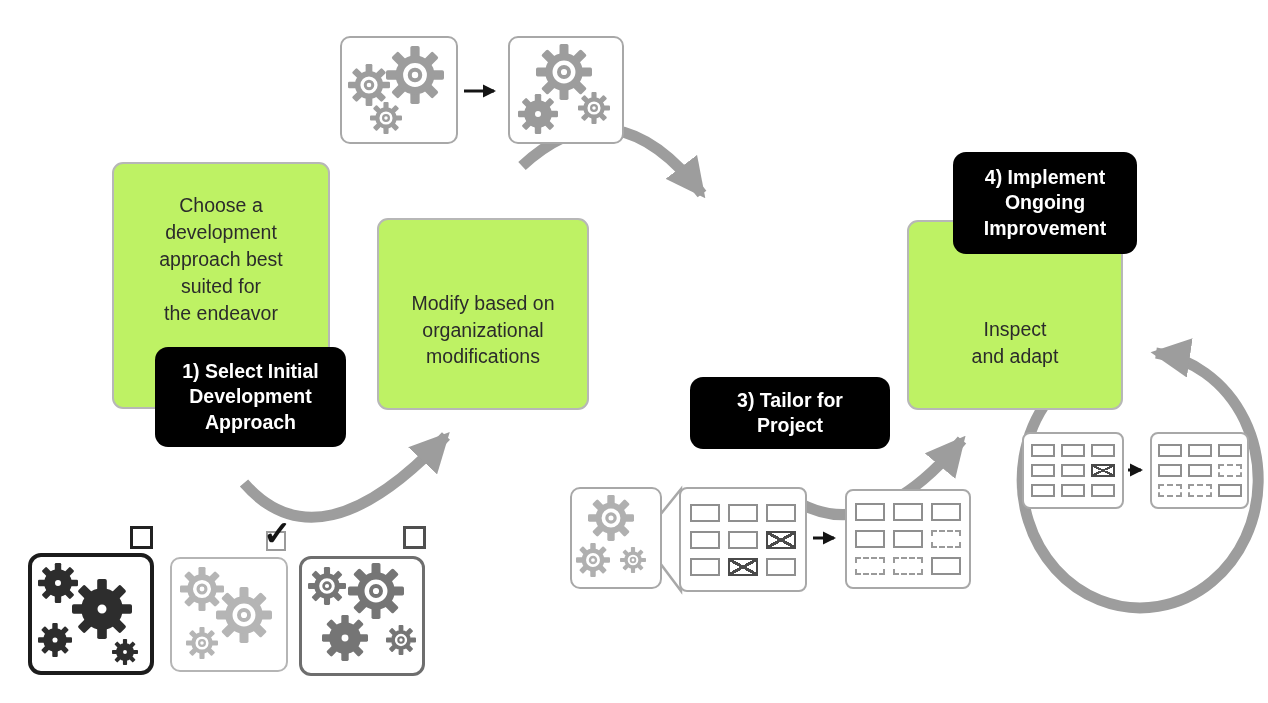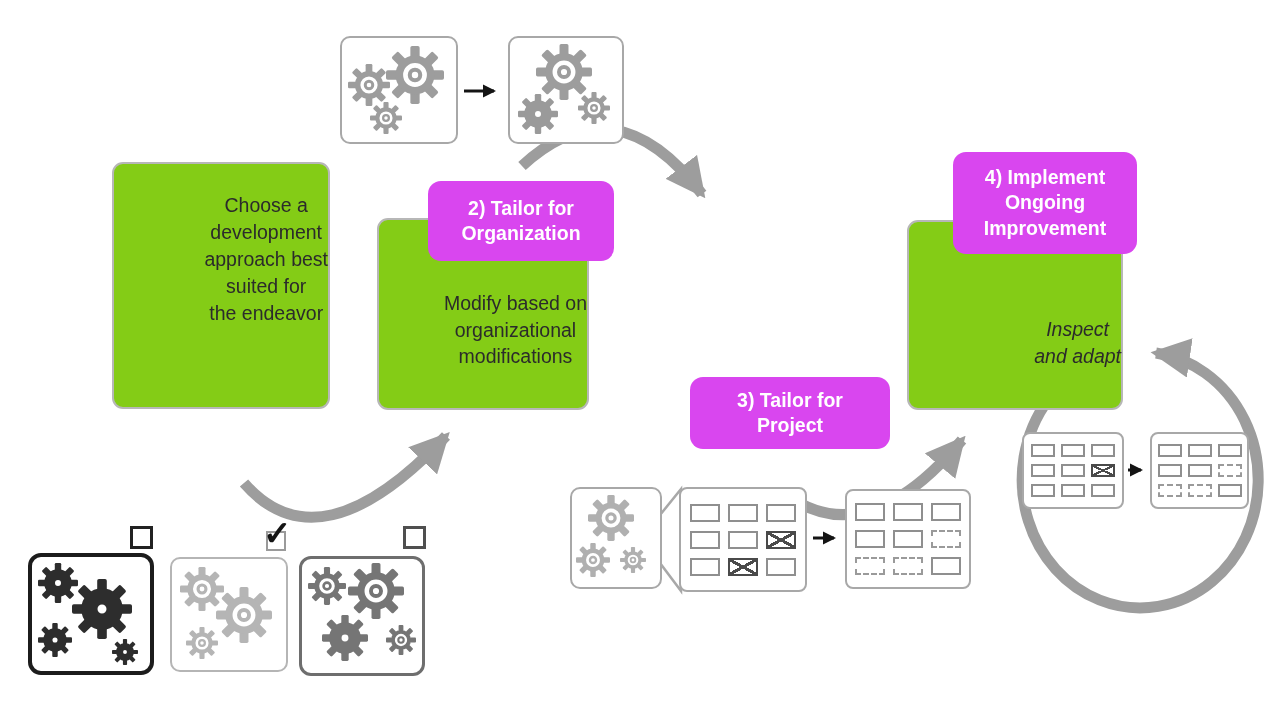--- a/index.html
+++ b/index.html
@@ -14,32 +14,32 @@
     overflow:hidden;
   }
   
   .arrows { position:absolute; left:0; top:0; z-index:1; pointer-events:none; }
   .card, .badge { z-index:2; }
   .iconbox, .checkbox, .mark-float { z-index:3; }
 
   
   .card {
     position:absolute;
-    background:#84cc16;
+    background:#bef264;
     border:2.5px solid #b7b7b7;
     border-radius:11px;
-    display:flex; align-items:center; justify-content:flex-end;
+    display:flex; align-items:center; justify-content:center;
     text-align:center;
     font-size:19.5px; line-height:1.38;
     color:#2b2b2b;
     white-space:pre-line;
   }
   .badge {
     position:absolute;
-    background:#d946ef;
+    background:#000000;
     border-radius:13px;
     display:flex; align-items:center; justify-content:center;
     text-align:center;
     color:#ffffff; font-weight:bold;
     font-size:19.5px; line-height:1.3;
     white-space:pre-line;
   }
 
   
   .iconbox {
@@ -147,28 +147,29 @@
 development
 approach best
 suited for
 the endeavor</span>
   </div>
   <div class="card" style="left:377px;top:218px;width:212px;height:192px;padding-top:32px;">
     <span>Modify based on
 organizational
 modifications</span>
   </div>
-  <div class="card" style="left:907px;top:220px;width:216px;height:190px;padding-top:56px;font-style:italic;">
+  <div class="card" style="left:907px;top:220px;width:216px;height:190px;padding-top:56px;">
     <span>Inspect
 and adapt</span>
   </div>
 
-  <div class="badge" style="left:428px;top:181px;width:186px;height:80px;">
-    <span>2) Tailor for
-Organization</span>
+  <div class="badge" style="left:155px;top:347px;width:191px;height:100px;">
+    <span>1) Select Initial
+Development
+Approach</span>
   </div>
   <div class="badge" style="left:690px;top:377px;width:200px;height:72px;">
     <span>3) Tailor for
 Project</span>
   </div>
   <div class="badge" style="left:953px;top:152px;width:184px;height:102px;">
     <span>4) Implement
 Ongoing
 Improvement</span>
   </div>

